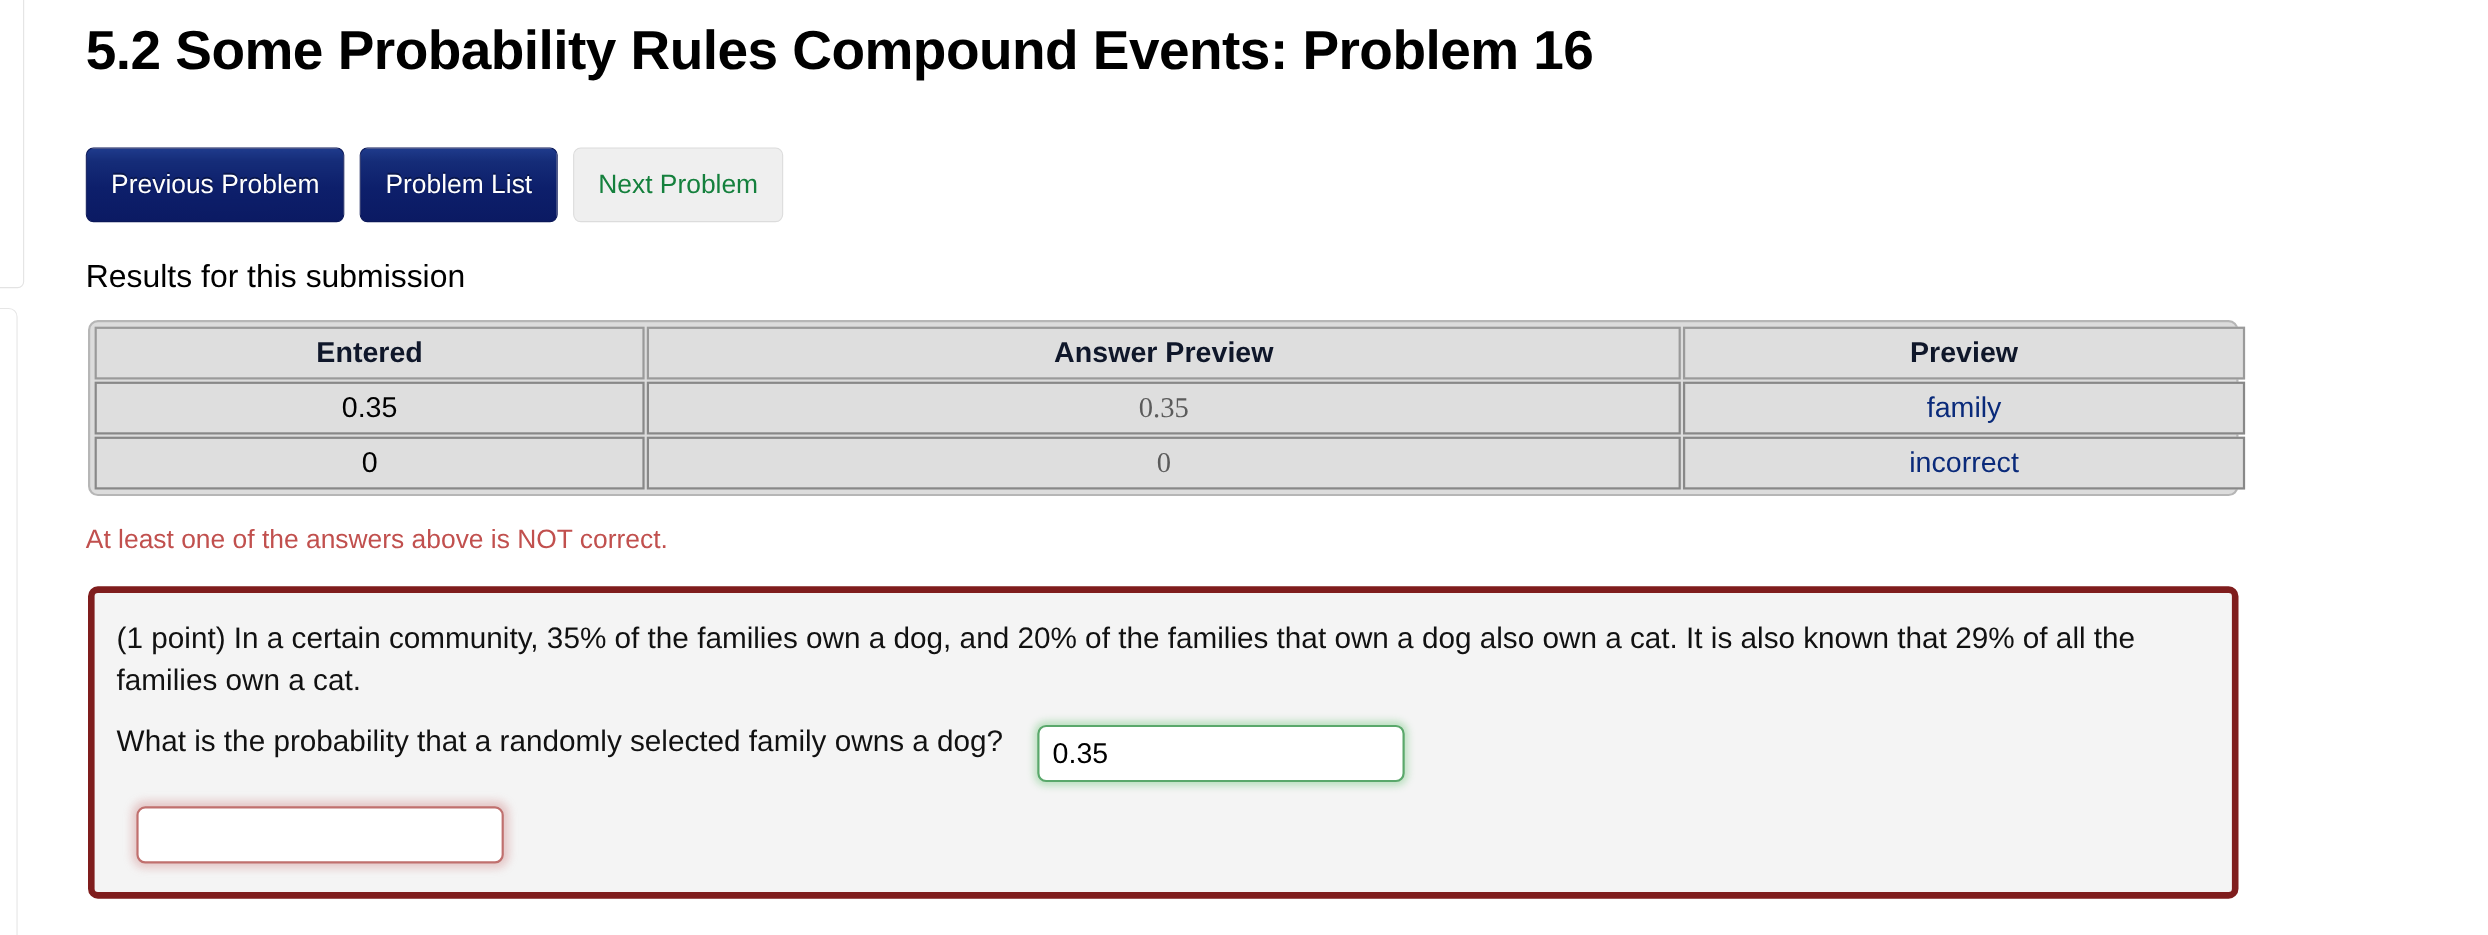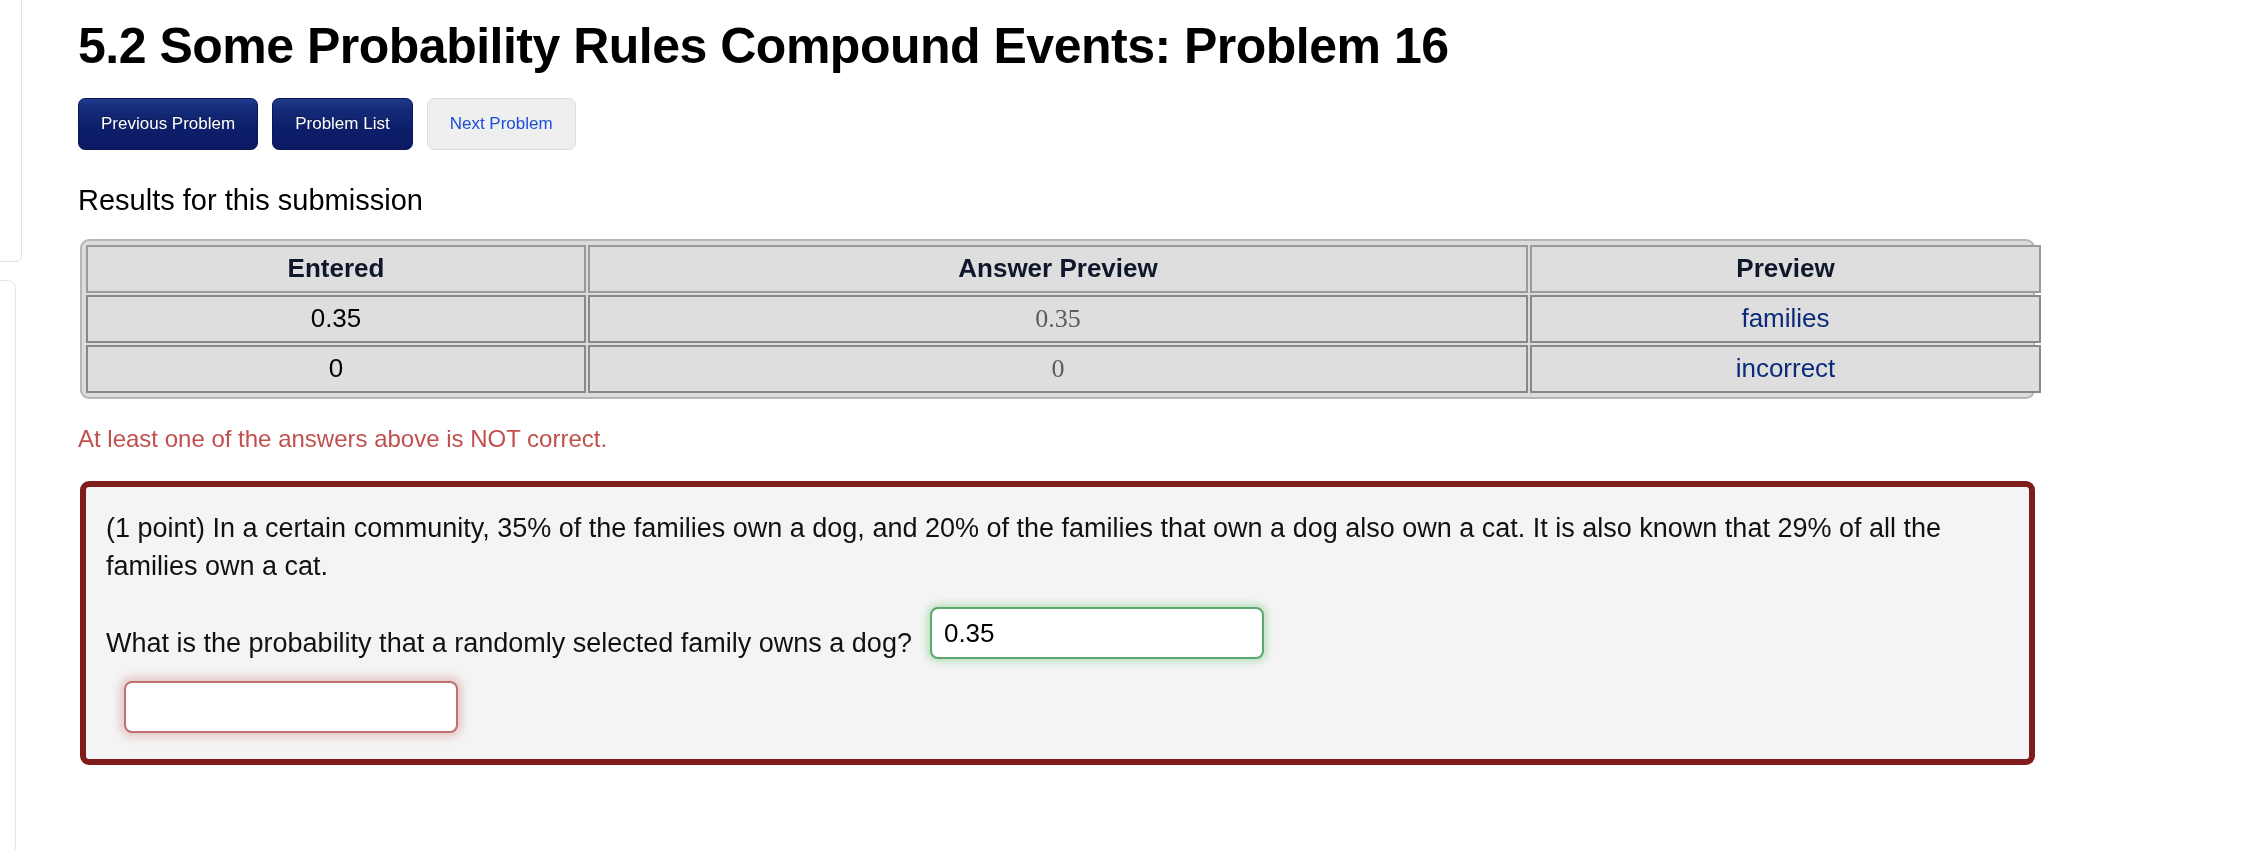--- a/index.html
+++ b/index.html
@@ -62,37 +62,38 @@
   .nav-bar {
     padding: 22px 0 0 78px;
     display: flex;
     align-items: flex-start;
     gap: 14px;
   }
   .nav-btn {
     display: inline-flex;
     align-items: center;
     justify-content: center;
-    height: 52px;
+    height: 68px;
     padding: 0 22px;
-    font-size: 17px;
+    font-size: 24px;
     font-family: "Liberation Sans", sans-serif;
     border-radius: 7px;
     box-sizing: border-box;
     cursor: pointer;
     white-space: nowrap;
+    margin-top: 36px;
   }
   .nav-btn.primary {
     color: #ffffff;
     background: linear-gradient(to bottom, #1f3b8c 0%, #152c78 18%, #0d1f6b 55%, #0b1a63 100%);
     border: 1px solid #0a1758;
     text-shadow: 0 -1px 0 rgba(0,0,0,0.35);
   }
   .nav-btn.disabled {
-    color: #1d4ed8;
+    color: #15803d;
     background: #efefef;
     border: 1px solid #dcdcdc;
     cursor: default;
   }
 
   
   .section-heading {
     margin: 0;
     padding: 34px 0 0 78px;
     font-size: 29px;
@@ -166,24 +167,25 @@
     padding: 22px 20px 26px 20px;
   }
   .problem-statement {
     font-size: 27px;
     line-height: 1.42;
     color: #111;
     max-width: 1930px;
   }
   .question-row {
     display: flex;
-    align-items: flex-end;
+    align-items: flex-start;
     margin-top: 22px;
     font-size: 27px;
     color: #111;
+    gap: 13px;
   }
   .question-row .q-text { white-space: nowrap; }
   .answer-input {
     margin-left: 18px;
     width: 334px;
     height: 52px;
     box-sizing: border-box;
     font-family: "Liberation Sans", sans-serif;
     font-size: 26px;
     padding: 4px 12px;
@@ -229,21 +231,21 @@
         <tr>
           <th>Entered</th>
           <th>Answer Preview</th>
           <th>Preview</th>
         </tr>
       </thead>
       <tbody>
         <tr>
           <td>0.35</td>
           <td class="preview-cell">0.35</td>
-          <td class="result-cell result-correct">families</td>
+          <td class="result-cell result-correct">family</td>
         </tr>
         <tr>
           <td>0</td>
           <td class="preview-cell">0</td>
           <td class="result-cell result-incorrect">incorrect</td>
         </tr>
       </tbody>
     </table>
   </div>
 

